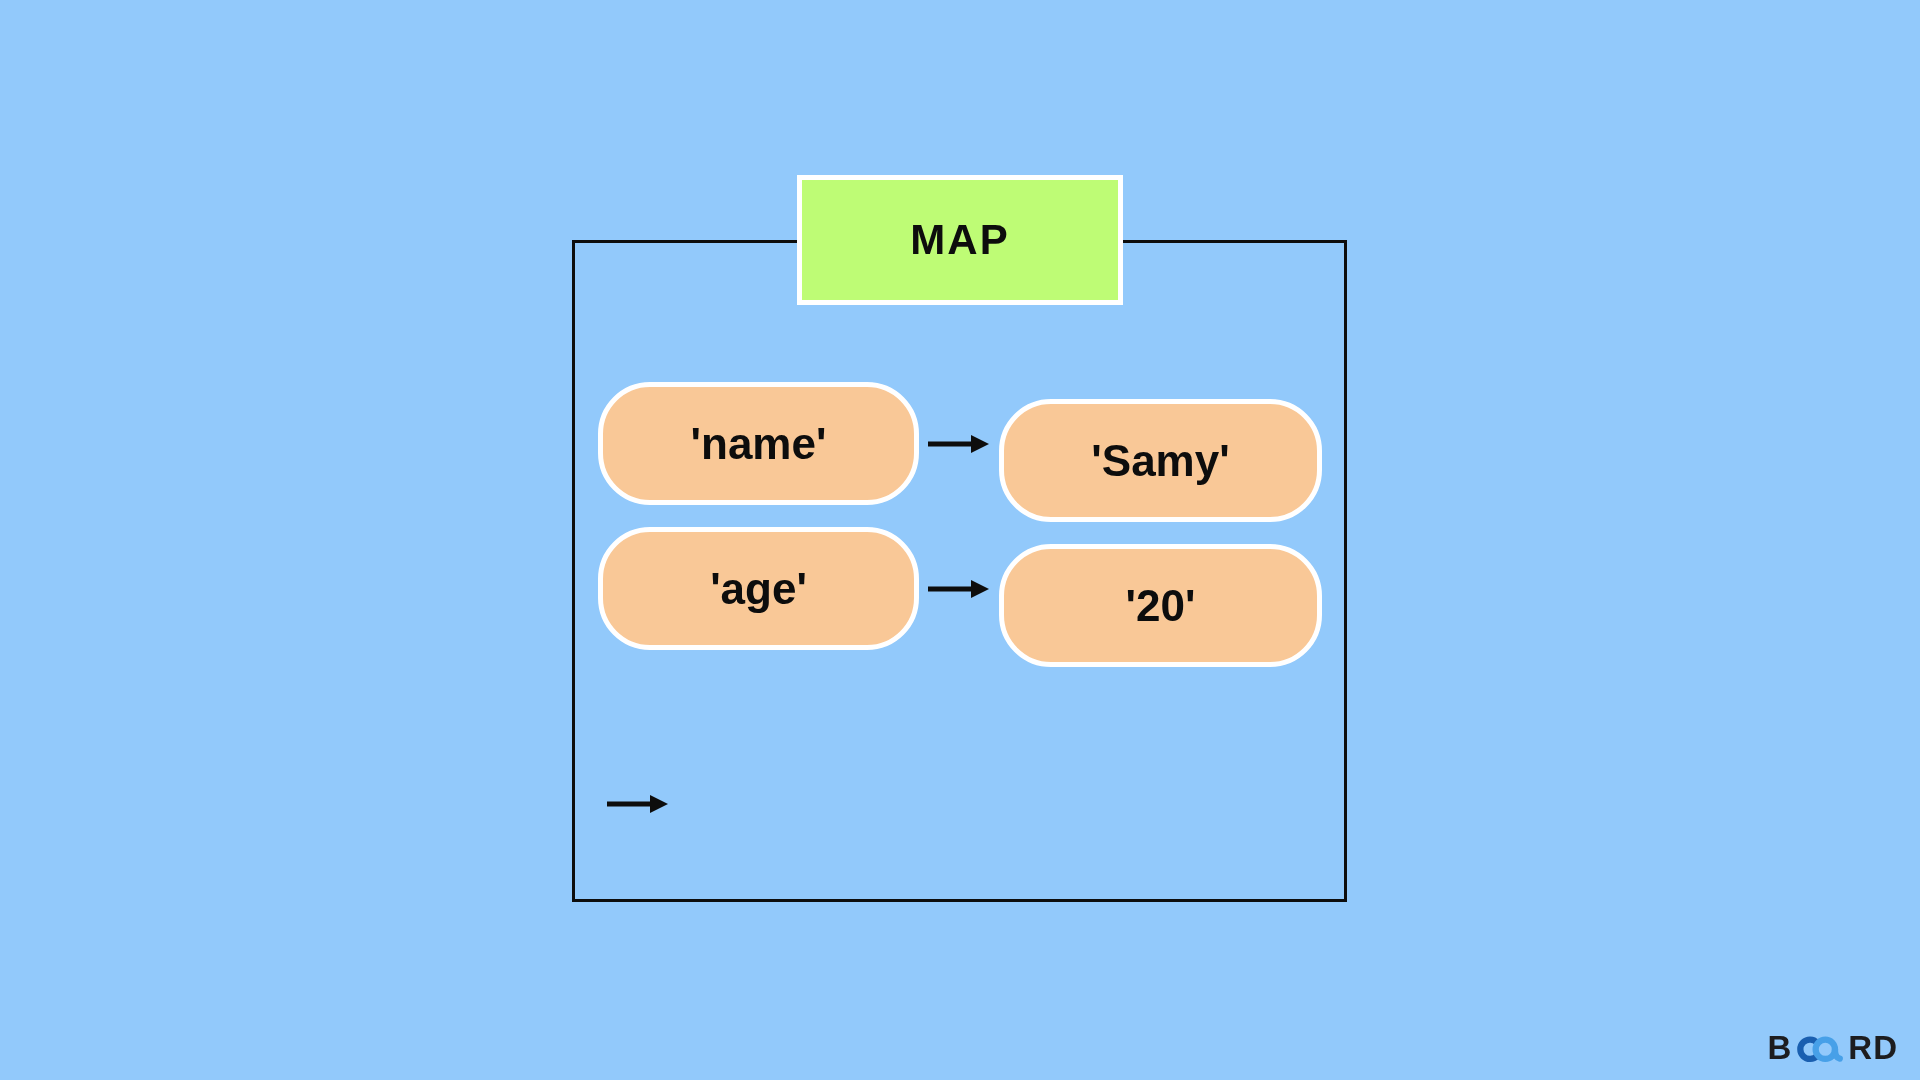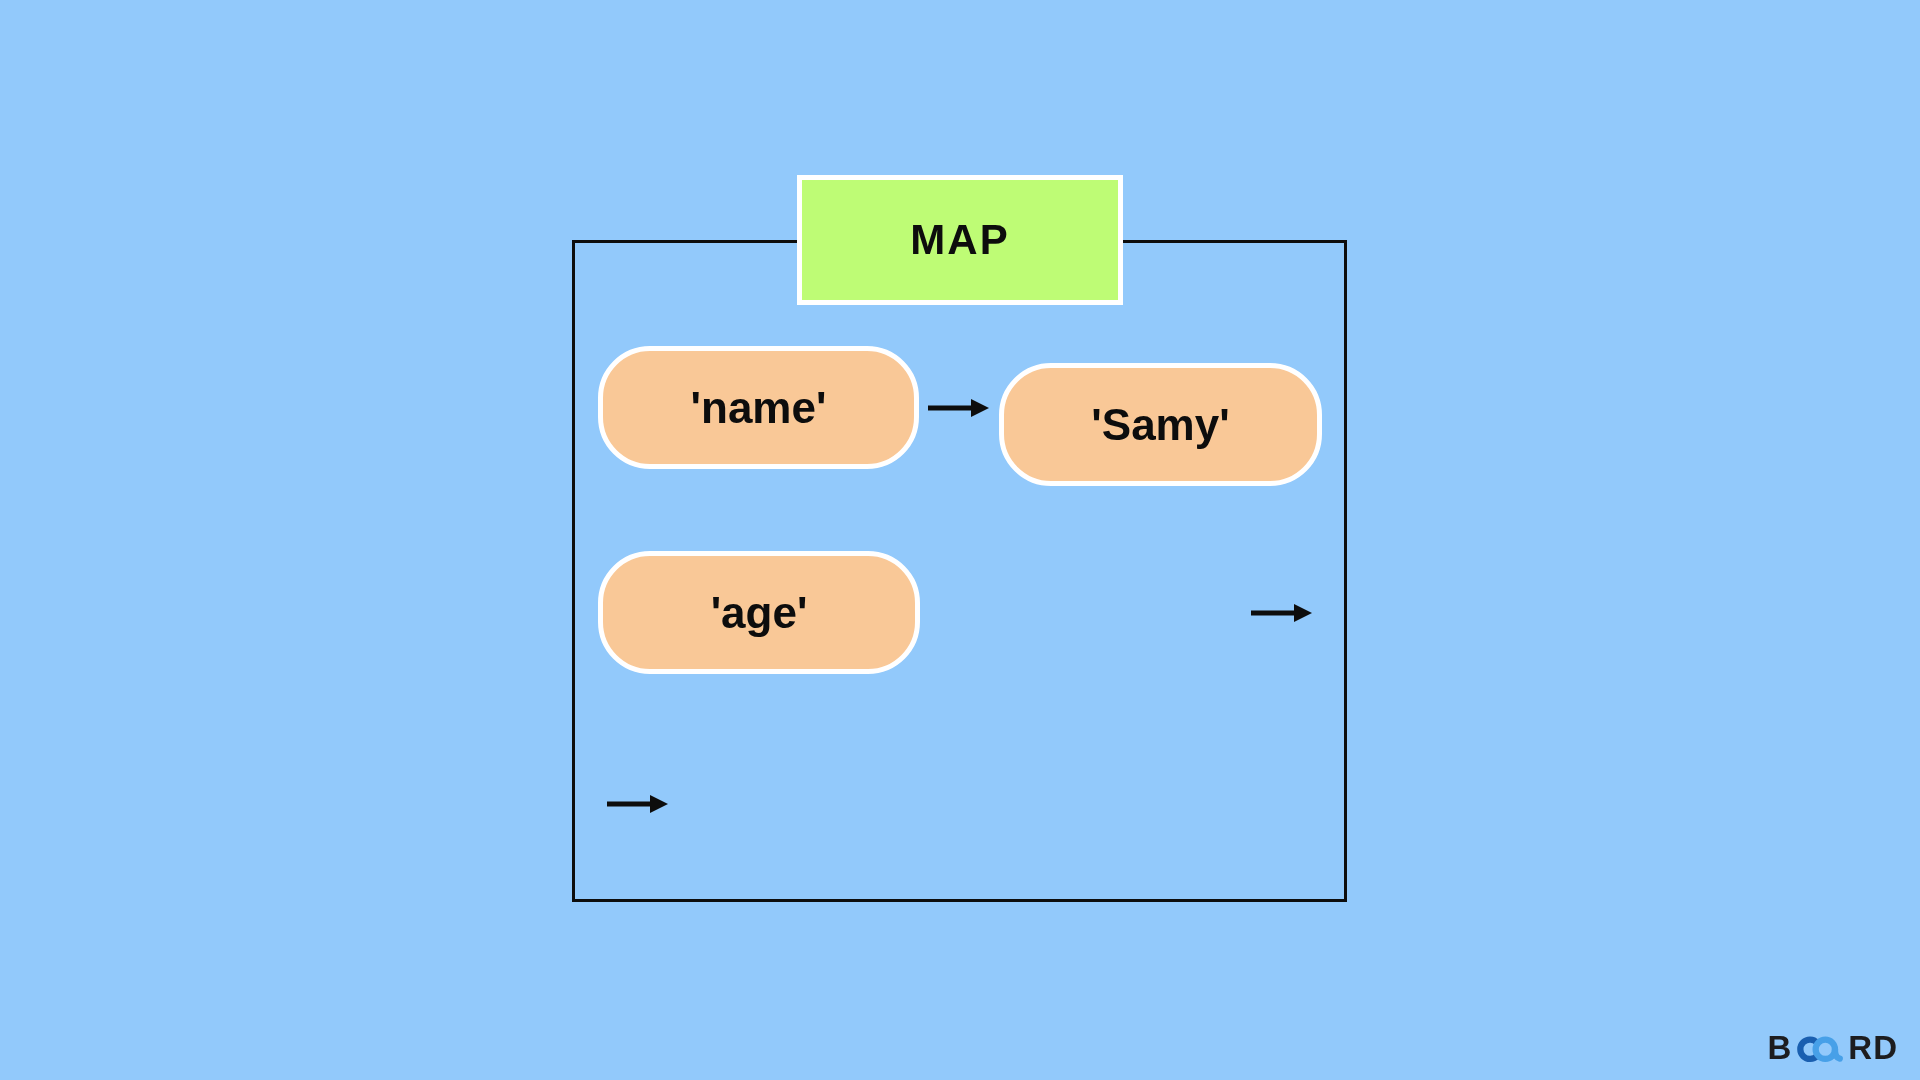--- a/index.html
+++ b/index.html
@@ -51,22 +51,22 @@
   }
   .map-row {
     position: absolute;
     left: 598px;
     width: 724px; height: 123px;
     display: flex;
     align-items: center;
     justify-content: space-between;
     z-index: 2;
   }
-  .map-row.row-0 { top: 346px; }
-  .map-row.row-1 { top: 551px; }
+  .map-row.row-0 { top: 382px; }
+  .map-row.row-1 { top: 527px; }
   .map-row.row-2 { top: 742px; }
   .pill {
     height: 123px;
     background: var(--pill);
     border: 5px solid var(--pill-border);
     border-radius: 52px;
     display: flex; align-items: center; justify-content: center;
     font-size: 44px;
     font-weight: bold;
     color: var(--text);
@@ -111,20 +111,21 @@
     </svg>
     <div class="pill value">'Samy'</div>
   </div>
 
   <div class="map-row row-1">
     <div class="pill key">'age'</div>
     <svg class="arrow-icon" width="64" height="24" viewBox="0 0 64 24" aria-hidden="true">
       <line x1="1" y1="12" x2="46" y2="12" stroke="#0d0d0d" stroke-width="5"></line>
       <polygon points="44,3 62,12 44,21" fill="#0d0d0d"></polygon>
     </svg>
+    <div class="pill value">'20'</div>
   </div>
 
   <div class="map-row row-2">
     <svg class="arrow-icon" width="64" height="24" viewBox="0 0 64 24" aria-hidden="true">
       <line x1="1" y1="12" x2="46" y2="12" stroke="#0d0d0d" stroke-width="5"></line>
       <polygon points="44,3 62,12 44,21" fill="#0d0d0d"></polygon>
     </svg>
   </div>
 
   <div class="logo">

